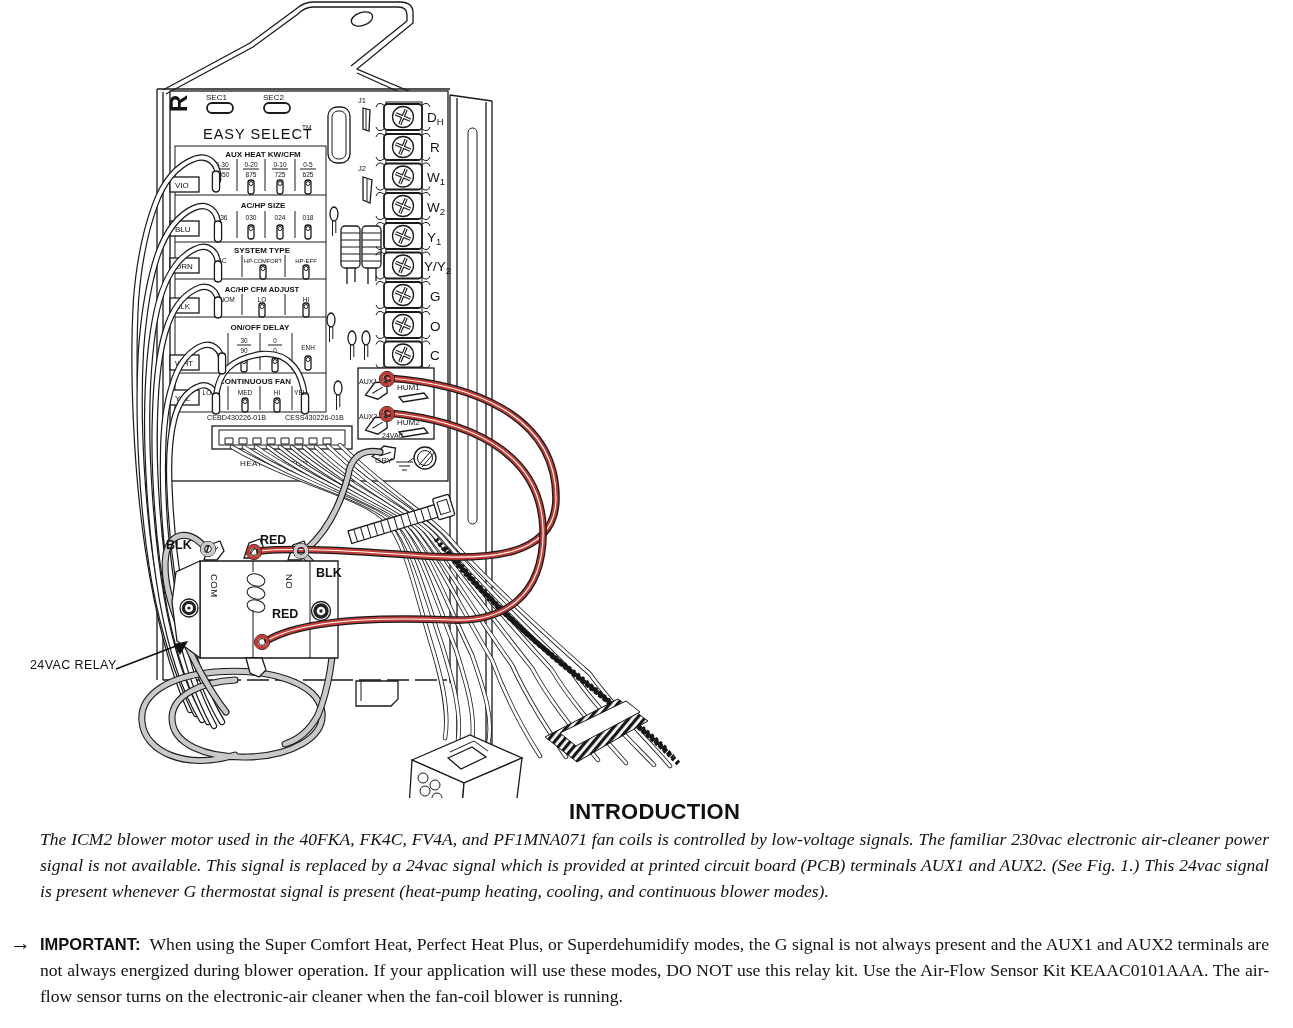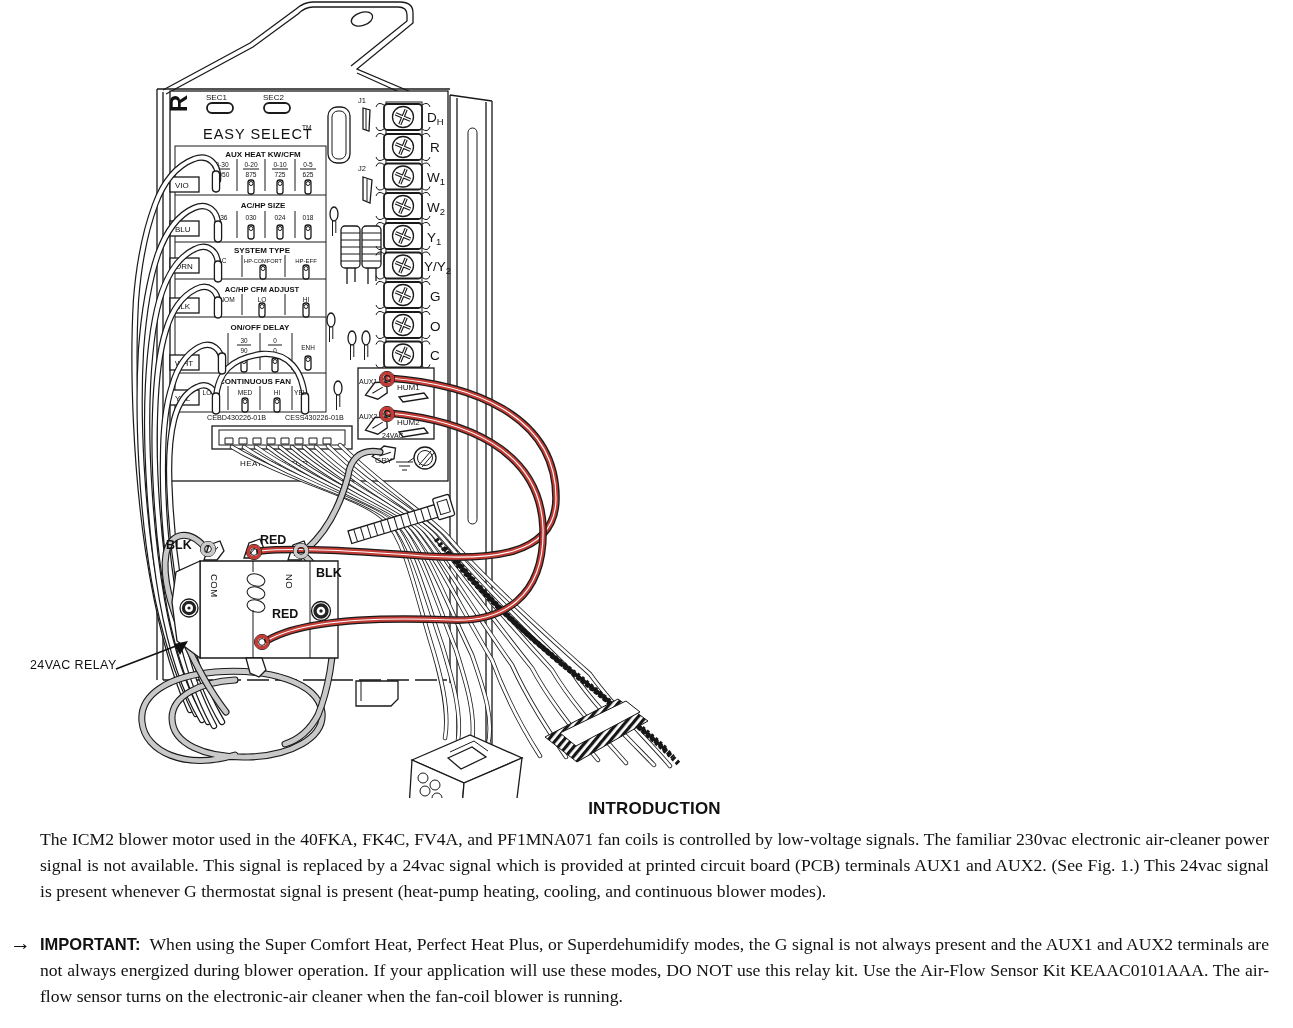--- a/index.html
+++ b/index.html
@@ -24,21 +24,21 @@
   .st{font-size:8px;font-weight:600;}
   .sv{font-size:6.6px;}
   .tinyt{font-size:6.4px;}
   .term{font-size:13.5px;}
   .tsub{font-size:9.5px;}
   .raillab{font-size:8px;}
   .wirelab{font-size:12.5px;font-weight:600;}
   .docwrap{position:absolute;left:40px;width:1229px;font-family:"Liberation Serif",serif;
            font-size:17.6px;line-height:26px;text-align:justify;color:#111;}
   .h-intro{position:absolute;left:40px;width:1229px;top:799px;text-align:center;
-           font-family:"Liberation Sans",sans-serif;font-weight:bold;font-size:17px;letter-spacing:.2px;}
+           font-family:"Liberation Sans",sans-serif;font-weight:bold;font-size:22px;letter-spacing:.2px;}
   .imp-label{font-family:"Liberation Sans",sans-serif;font-weight:bold;font-size:16.5px;padding-right:9px;margin-top:46px;}
   .imp-arrow{position:absolute;left:10px;top:931px;font-family:"Liberation Serif",serif;font-size:21px;}
 </style>
 </head>
 <body>
 
 <div id="page">
 
 <svg width="1293" height="798" viewBox="0 0 1293 798">
   <defs>
@@ -424,21 +424,21 @@
     <text class="wirelab" x="272" y="618">RED</text>
     <text x="30" y="669" style="font-size:12.5px;letter-spacing:.4px;">24VAC RELAY</text>
     <path d="M116,669 L176,646" style="stroke:#111;stroke-width:1.6;fill:none;"></path>
     <polygon points="188,641 174,644 180,655" fill="#111"></polygon>
   </g>
 </svg>
 
 
 <div class="h-intro">INTRODUCTION</div>
 
-<div class="docwrap" style="top:826px;">
+<div class="docwrap" style="top:826px;font-style:italic;">
   <span>The ICM2 blower motor used in the 40FKA, FK4C, FV4A, and PF1MNA071 fan coils is controlled by low-voltage signals. The familiar 230vac electronic air-cleaner power signal is not available. This signal is replaced by a 24vac signal which is provided at printed circuit board (PCB) terminals AUX1 and AUX2. (See Fig. 1.) This 24vac signal is present whenever G thermostat signal is present (heat-pump heating, cooling, and continuous blower modes).</span>
 </div>
 
 <div class="imp-arrow">→</div>
 
 <div class="docwrap" style="top:931px;">
   <span class="imp-label">IMPORTANT:</span><span>When using the Super Comfort Heat, Perfect Heat Plus, or Superdehumidify modes, the G signal is not always present and the AUX1 and AUX2 terminals are not always energized during blower operation. If your application will use these modes, DO NOT use this relay kit. Use the Air-Flow Sensor Kit KEAAC0101AAA. The air-flow sensor turns on the electronic-air cleaner when the fan-coil blower is running.</span>
 </div>
 
 </div>

